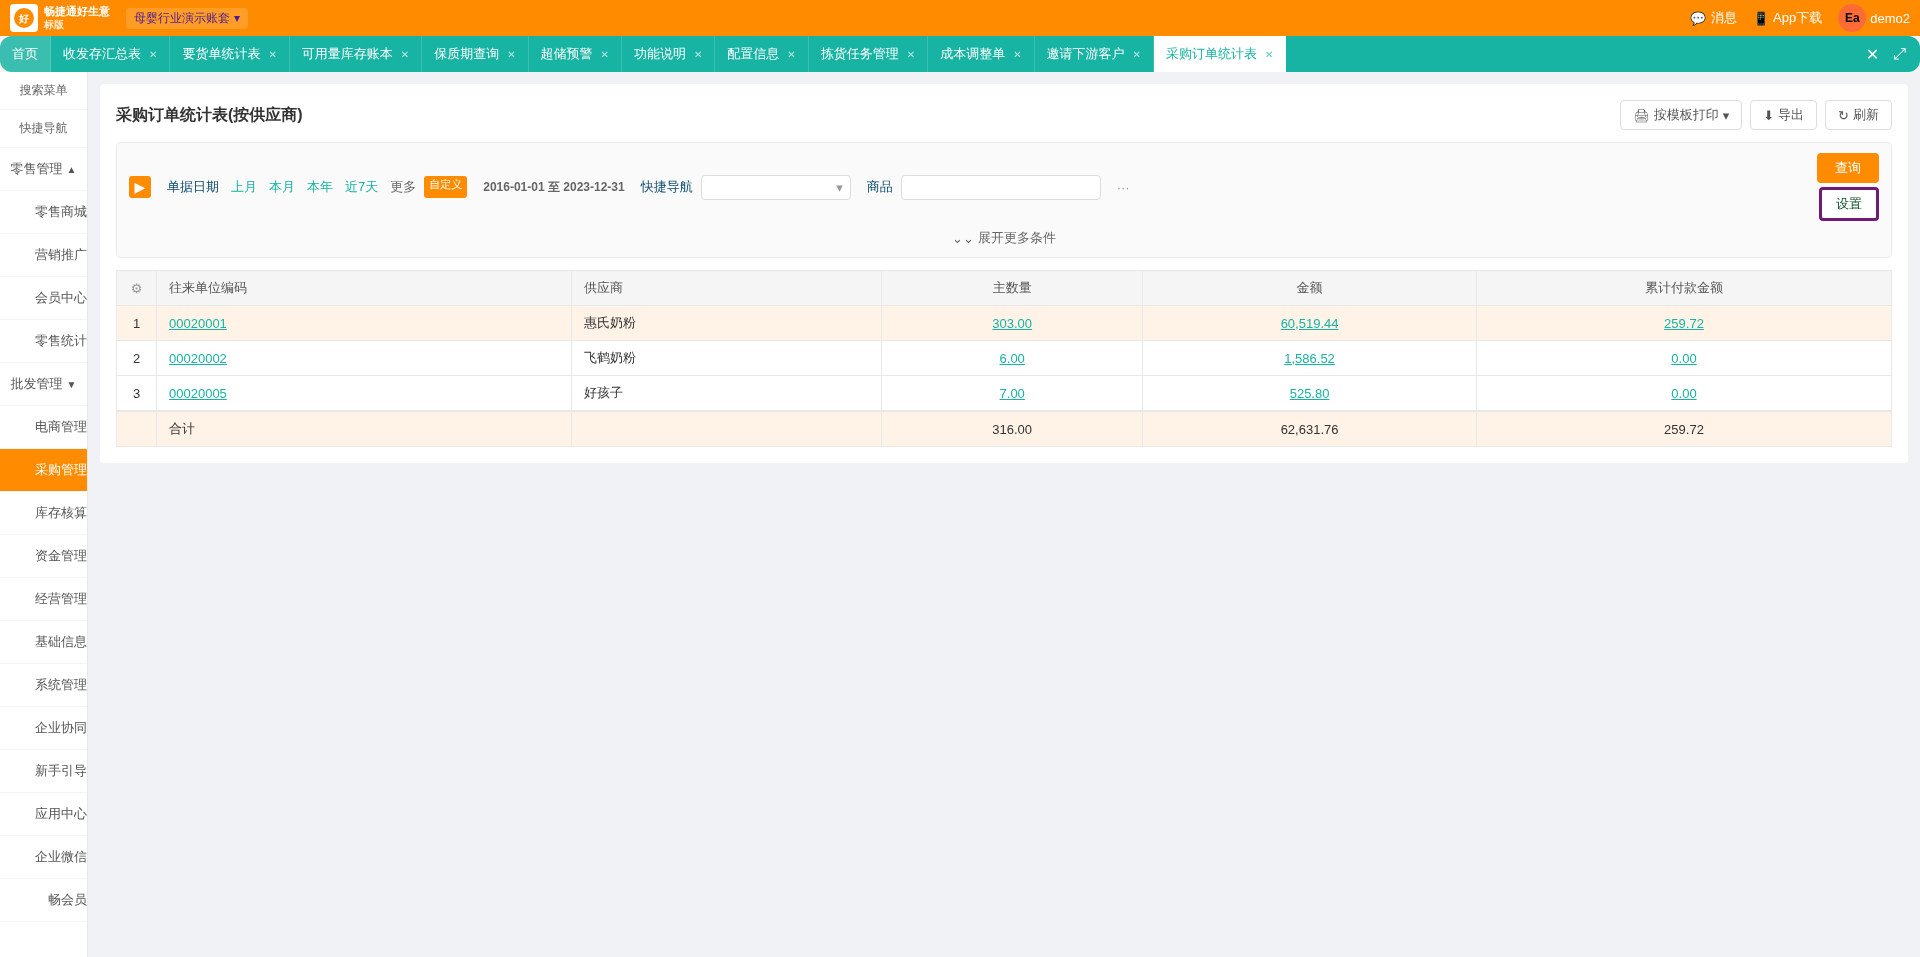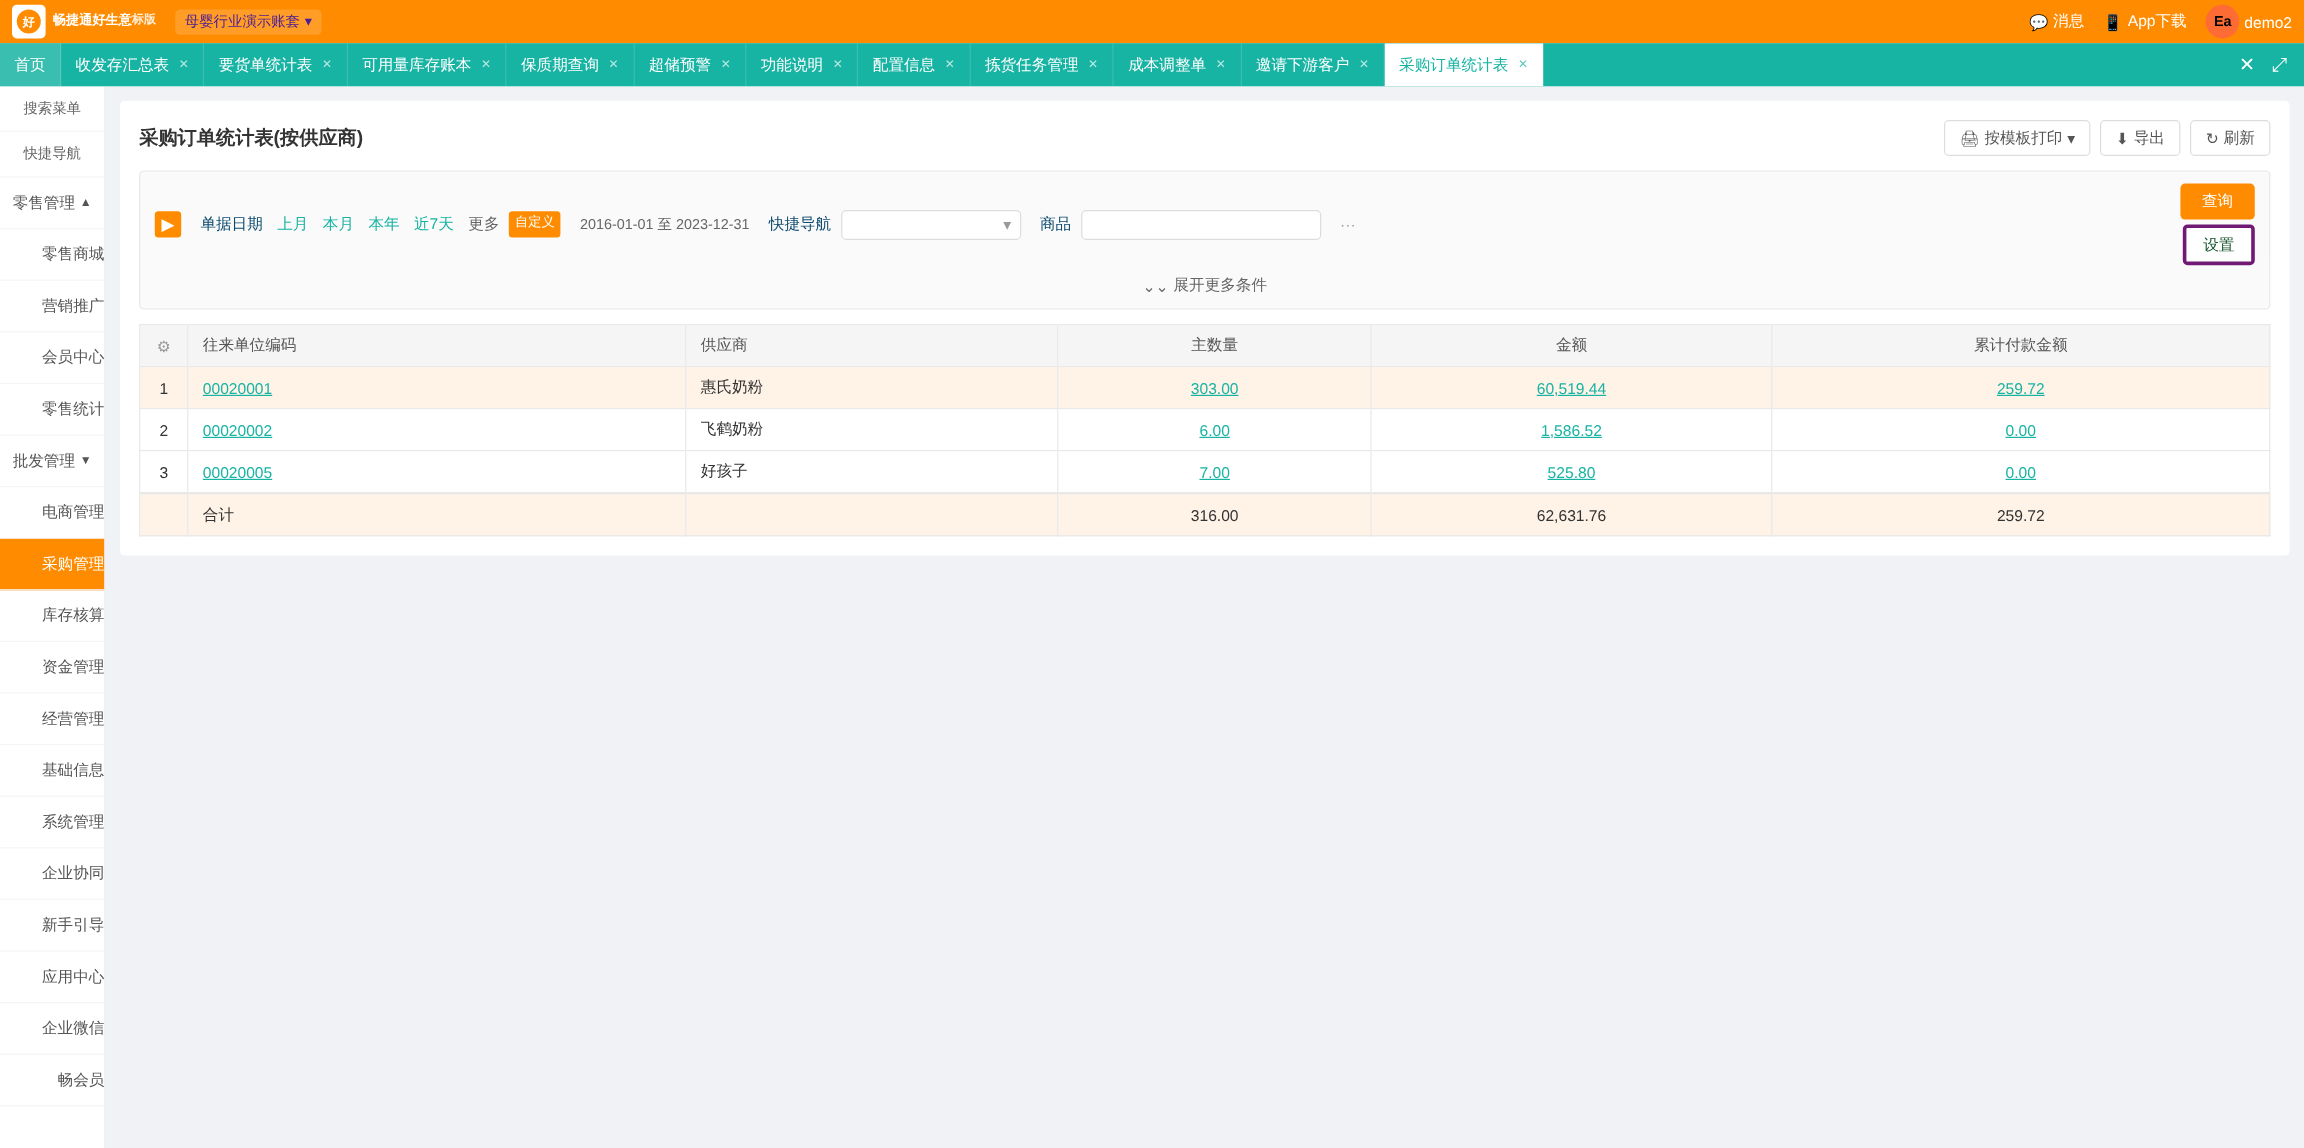--- a/index.html
+++ b/index.html
@@ -10,21 +10,21 @@
     .logo-area { display: flex; align-items: center; gap: 6px; color: white; font-size: 12px; font-weight: bold; }
     .logo-icon { width: 28px; height: 28px; background: #fff; border-radius: 4px; display: flex; align-items: center; justify-content: center; }
     .logo-icon svg { width: 22px; height: 22px; }
     .workspace-selector { display: flex; align-items: center; gap: 4px; background: rgba(255,255,255,0.15); border-radius: 4px; padding: 2px 8px; color: #4c1d95; font-size: 12px; cursor: pointer; margin-left: 10px; }
     .top-bar-right { margin-left: auto; display: flex; align-items: center; gap: 16px; color: white; font-size: 13px; }
     .top-bar-right .icon-btn { display: flex; align-items: center; gap: 4px; cursor: pointer; color: white; }
     .user-avatar { width: 28px; height: 28px; border-radius: 50%; background: #ff6b35; display: flex; align-items: center; justify-content: center; color: #000000; font-size: 12px; font-weight: bold; }
     .username { color: white; font-size: 13px; }
 
     
-    .nav-tabs { height: 36px; background: #17b3a3; display: flex; align-items: stretch; flex-shrink: 0; overflow: hidden; }
+    .nav-tabs { height: 36px; background: #17b3a3; display: flex; align-items: stretch; flex-shrink: 0; overflow: hidden; border-radius: 12px; }
     .nav-tab { display: flex; align-items: center; padding: 0 12px; color: white; font-size: 13px; cursor: pointer; white-space: nowrap; gap: 4px; border-right: 1px solid rgba(255,255,255,0.15); }
     .nav-tab.active { background: white; color: #17b3a3; }
     .nav-tab .close-icon { font-size: 10px; opacity: 0.7; margin-left: 4px; }
     .nav-tab-home { background: rgba(255,255,255,0.15); }
     .nav-right-btns { margin-left: auto; display: flex; align-items: center; gap: 2px; padding: 0 8px; }
     .nav-right-btn { color: white; cursor: pointer; padding: 4px 6px; font-size: 16px; }
 
     
     .main-layout { display: flex; flex: 1; overflow: hidden; }
 
@@ -98,21 +98,21 @@
 <body>
 
 <div class="top-bar">
   <div class="logo-area">
     <div class="logo-icon">
       <svg viewBox="0 0 22 22" fill="none">
         <circle cx="11" cy="11" r="10" fill="#ff8c00"></circle>
         <text x="11" y="15" text-anchor="middle" fill="white" font-size="10" font-weight="bold">好</text>
       </svg>
     </div>
-    <div style="display:flex;flex-direction:row;line-height:1.2;">
+    <div style="display:flex;flex-direction:column;line-height:1.2;">
       <span style="font-size:11px;">畅捷通好生意</span>
       <span style="font-size:10px;opacity:0.85;">标版</span>
     </div>
   </div>
   <div class="workspace-selector">
     <span>母婴行业演示账套</span>
     <span>▾</span>
   </div>
   <div class="top-bar-right">
     <div class="icon-btn">
@@ -249,21 +249,21 @@
               <div class="filter-shortcuts">
                 <span class="filter-shortcut">上月</span>
                 <span class="filter-shortcut">本月</span>
                 <span class="filter-shortcut">本年</span>
                 <span class="filter-shortcut">近7天</span>
                 <span class="filter-shortcut more">更多</span>
                 <span class="filter-custom-tag">自定义</span>
               </div>
             </div>
 
-            <div style="display:flex;flex-direction:column;gap:2px;">
+            <div style="display:flex;flex-direction:column;gap:2px;font-weight:bold;">
               <span class="filter-date-range">2016-01-01 至 2023-12-31</span>
             </div>
 
             <div class="filter-item">
               <span class="filter-label">快捷导航</span>
               <div class="filter-select-wrap">
                 <select class="filter-select">
                   <option></option>
                 </select>
               </div>

